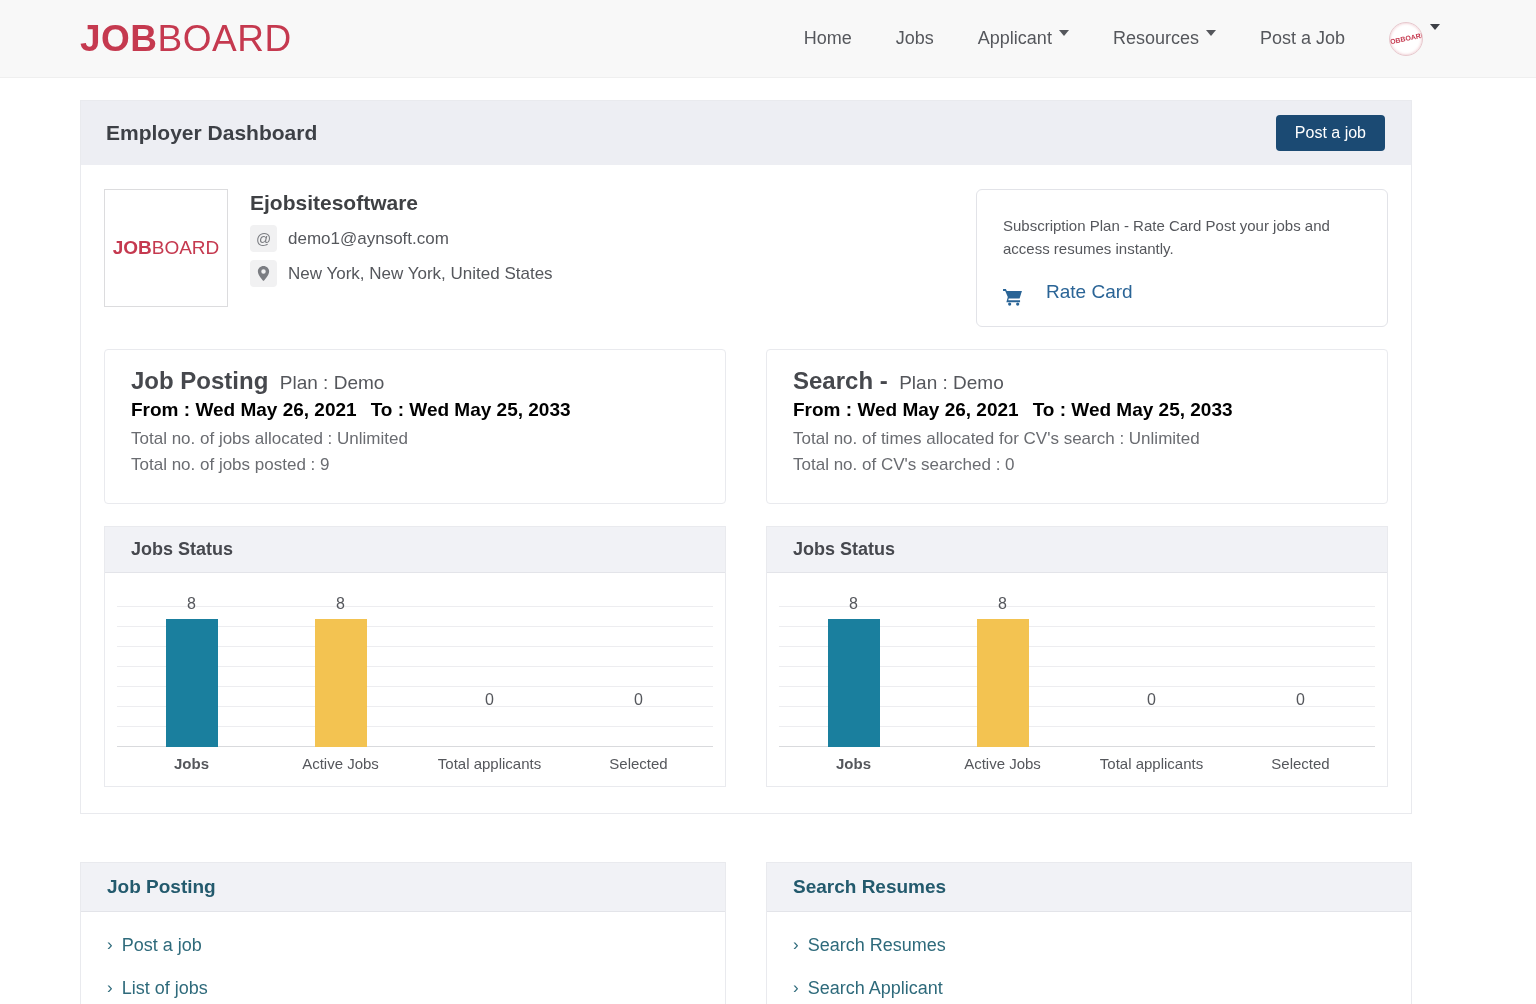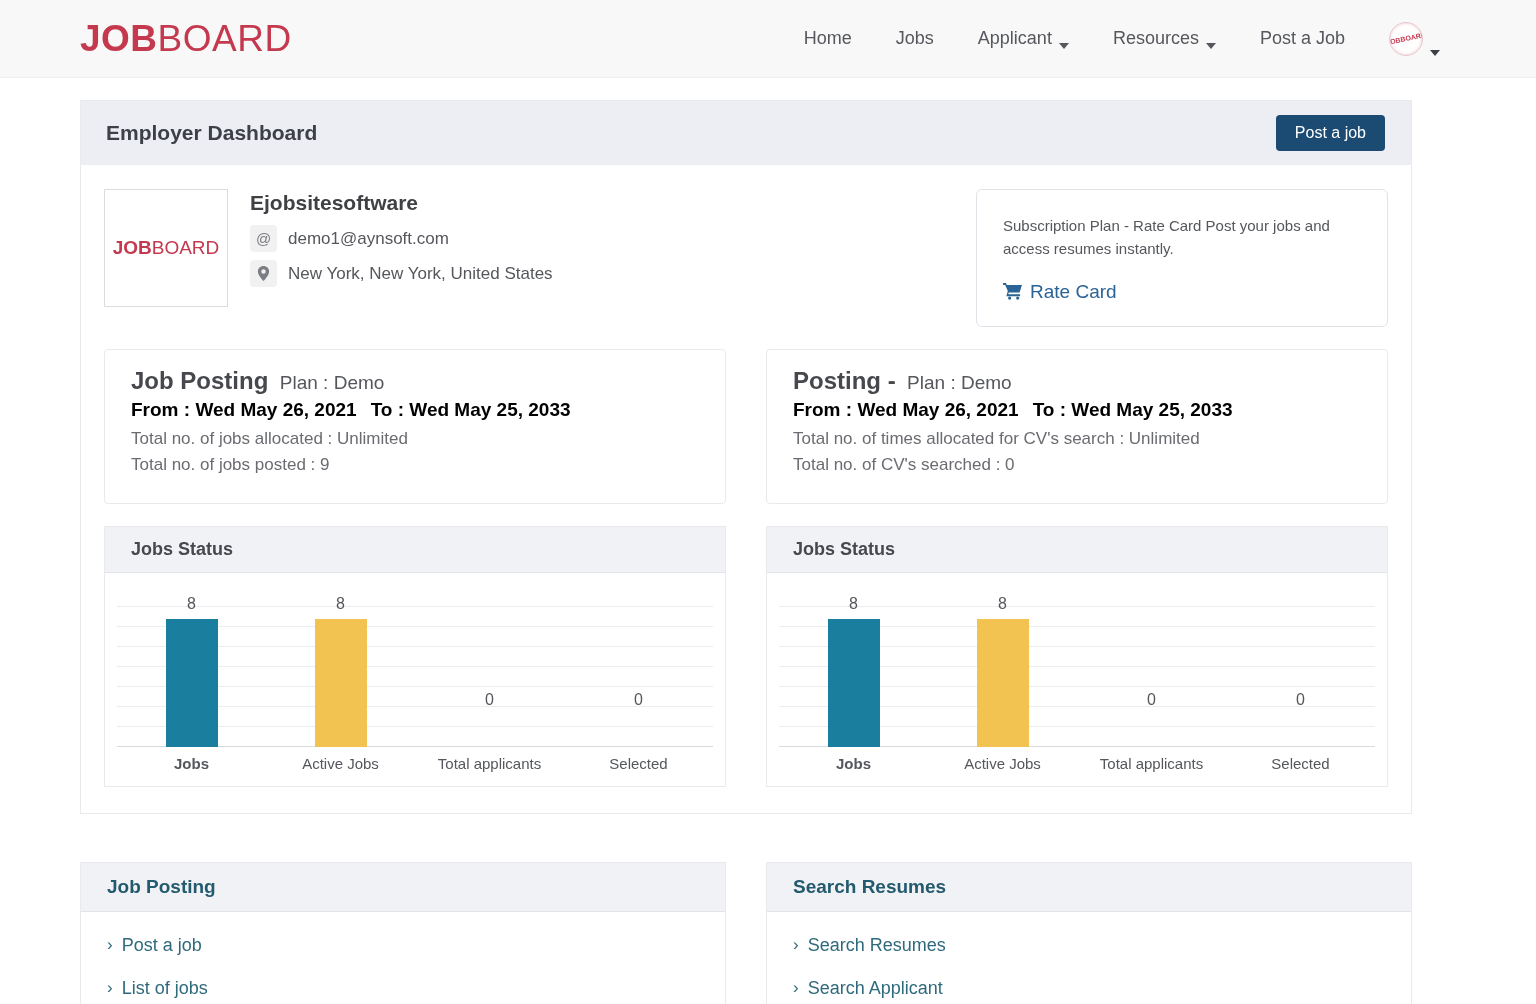--- a/index.html
+++ b/index.html
@@ -11,21 +11,21 @@
   
   .navbar {
     height: 78px; background: #f8f8f8; border-bottom: 1px solid #efefef;
     display: flex; align-items: center; justify-content: space-between;
     padding: 0 96px 0 80px;
   }
   .logo { font-size: 37px; letter-spacing: 0.5px; color: #c5394f; cursor: pointer; }
   .logo .lb { font-weight: 800; }
   .logo .ll { font-weight: 400; }
   .nav-items { list-style: none; display: flex; align-items: center; gap: 44px; }
-  .nav-items li { font-size: 18px; color: #55575c; cursor: pointer; display: flex; align-items: flex-end; gap: 7px; }
+  .nav-items li { font-size: 18px; color: #55575c; cursor: pointer; display: flex; align-items: flex-start; gap: 7px; }
   .caret {
     width: 0; height: 0; border-left: 5px solid transparent; border-right: 5px solid transparent;
     border-top: 6px solid #55575c; display: inline-block; margin-top: 2px;
   }
   .avatar-wrap { display: flex; align-items: center; gap: 7px; cursor: pointer; }
   .avatar {
     width: 34px; height: 34px; border-radius: 50%; background: #fff;
     border: 1px solid #e7c9ce; display: flex; align-items: center; justify-content: center;
     overflow: hidden; box-shadow: 0 0 3px rgba(197,57,79,.35) inset;
   }
@@ -60,21 +60,21 @@
   .icon-chip {
     width: 27px; height: 27px; background: #f1f1f2; border-radius: 4px;
     display: flex; align-items: center; justify-content: center; color: #7b7d82;
     font-size: 15px; flex: none;
   }
   .icon-chip svg { display: block; }
   .subscription-box {
     width: 412px; min-height: 130px; border: 1px solid #e2e3e8; border-radius: 6px;
     padding: 24px 26px 20px; font-size: 15px; color: #55575c; line-height: 1.55;
   }
-  .rate-card { margin-top: 16px; display: flex; align-items: center; gap: 8px; color: #2a6496; font-size: 19px; cursor: pointer; }
+  .rate-card { margin-top: 16px; display: flex; align-items: flex-end; gap: 24px; color: #2a6496; font-size: 19px; cursor: pointer; }
 
   
   .two-col { display: grid; grid-template-columns: 1fr 1fr; gap: 40px; }
   .plan-box { border: 1px solid #e9eaee; border-radius: 4px; padding: 17px 26px 22px; }
   .plan-title-line { margin-bottom: 4px; }
   .plan-title { font-size: 24px; font-weight: 700; color: #46484d; }
   .plan-sub { font-size: 19px; color: #55575c; margin-left: 7px; }
   .plan-dates { font-size: 19px; font-weight: 700; color: #000000; margin: 4px 0 8px; }
   .plan-dates .sep { display: inline-block; width: 14px; }
   .plan-line { font-size: 17px; color: #6a6c71; margin: 6px 0; }
@@ -194,21 +194,21 @@
           </div>
           <div class="plan-dates">
             <span>From : Wed May 26, 2021</span><span class="sep"></span><span>To : Wed May 25, 2033</span>
           </div>
           <div class="plan-line">Total no. of jobs allocated : Unlimited</div>
           <div class="plan-line">Total no. of jobs posted : 9</div>
         </div>
 
         <div class="plan-box">
           <div class="plan-title-line">
-            <span class="plan-title">Posting -</span>
+            <span class="plan-title">Search -</span>
             <span class="plan-sub">Plan : Demo</span>
           </div>
           <div class="plan-dates">
             <span>From : Wed May 26, 2021</span><span class="sep"></span><span>To : Wed May 25, 2033</span>
           </div>
           <div class="plan-line">Total no. of times allocated for CV's search : Unlimited</div>
           <div class="plan-line">Total no. of CV's searched : 0</div>
         </div>
       </div>
 

